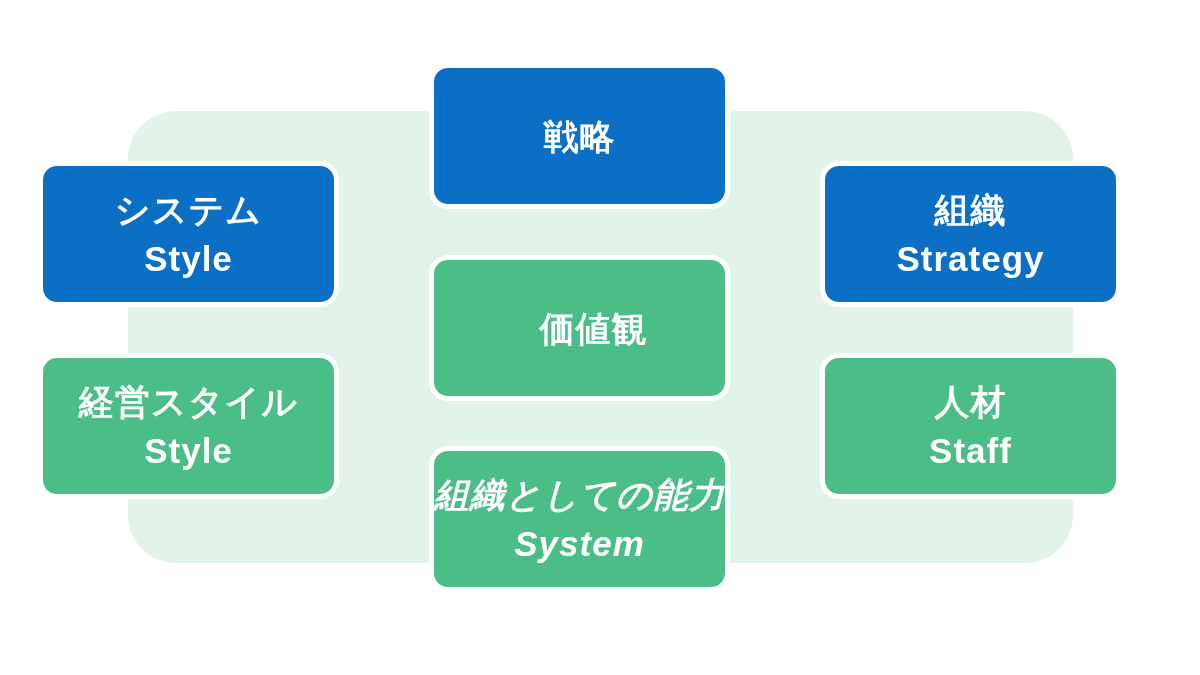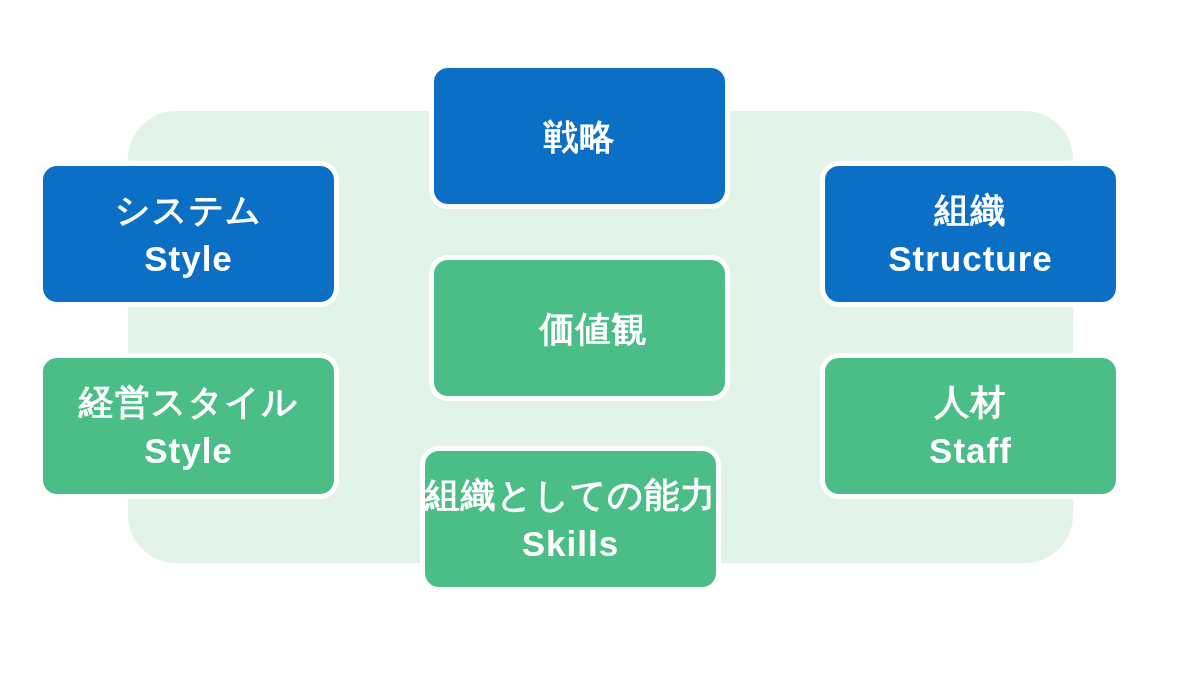--- a/index.html
+++ b/index.html
@@ -47,55 +47,55 @@
     letter-spacing: 1px;
     white-space: nowrap;
   }
   
   .pos-top-center    { left: 429px; top: 63px;  }
   .pos-left-top      { left: 38px;  top: 161px; }
   .pos-right-top     { left: 820px; top: 161px; }
   .pos-center-middle { left: 429px; top: 255px; }
   .pos-left-bottom   { left: 38px;  top: 353px; }
   .pos-right-bottom  { left: 820px; top: 353px; }
-  .pos-bottom-center { left: 420px; top: 446px; }
+  .pos-bottom-center { left: 429px; top: 446px; font-style: italic; }
 </style>
 </head>
 <body>
 
 <div class="canvas">
 
   <div class="panel" style="background-color: rgb(226, 243, 234);"></div>
 
   <div class="box pos-top-center" style="background-color: rgb(11, 112, 197);">
     <span class="line-ja">戦略</span>
   </div>
 
   <div class="box pos-left-top" style="background-color: rgb(11, 112, 197); text-align: center;">
     <span class="line-ja">システム</span>
     <span class="line-en">Style</span>
   </div>
 
   <div class="box pos-right-top" style="background-color: rgb(11, 112, 197);">
     <span class="line-ja">組織</span>
-    <span class="line-en">Structure</span>
+    <span class="line-en">Strategy</span>
   </div>
 
   <div class="box pos-center-middle" style="background-color: rgb(75, 190, 135); padding-left: 28px;">
     <span class="line-ja">価値観</span>
   </div>
 
   <div class="box pos-left-bottom" style="background-color: rgb(75, 190, 135);">
     <span class="line-ja">経営スタイル</span>
     <span class="line-en">Style</span>
   </div>
 
   <div class="box pos-right-bottom" style="background-color: rgb(75, 190, 135);">
     <span class="line-ja">人材</span>
     <span class="line-en">Staff</span>
   </div>
 
   <div class="box pos-bottom-center" style="background-color: rgb(75, 190, 135);">
     <span class="line-ja">組織としての能力</span>
-    <span class="line-en">Skills</span>
+    <span class="line-en">System</span>
   </div>
 
 </div>
 
 </body></html>

